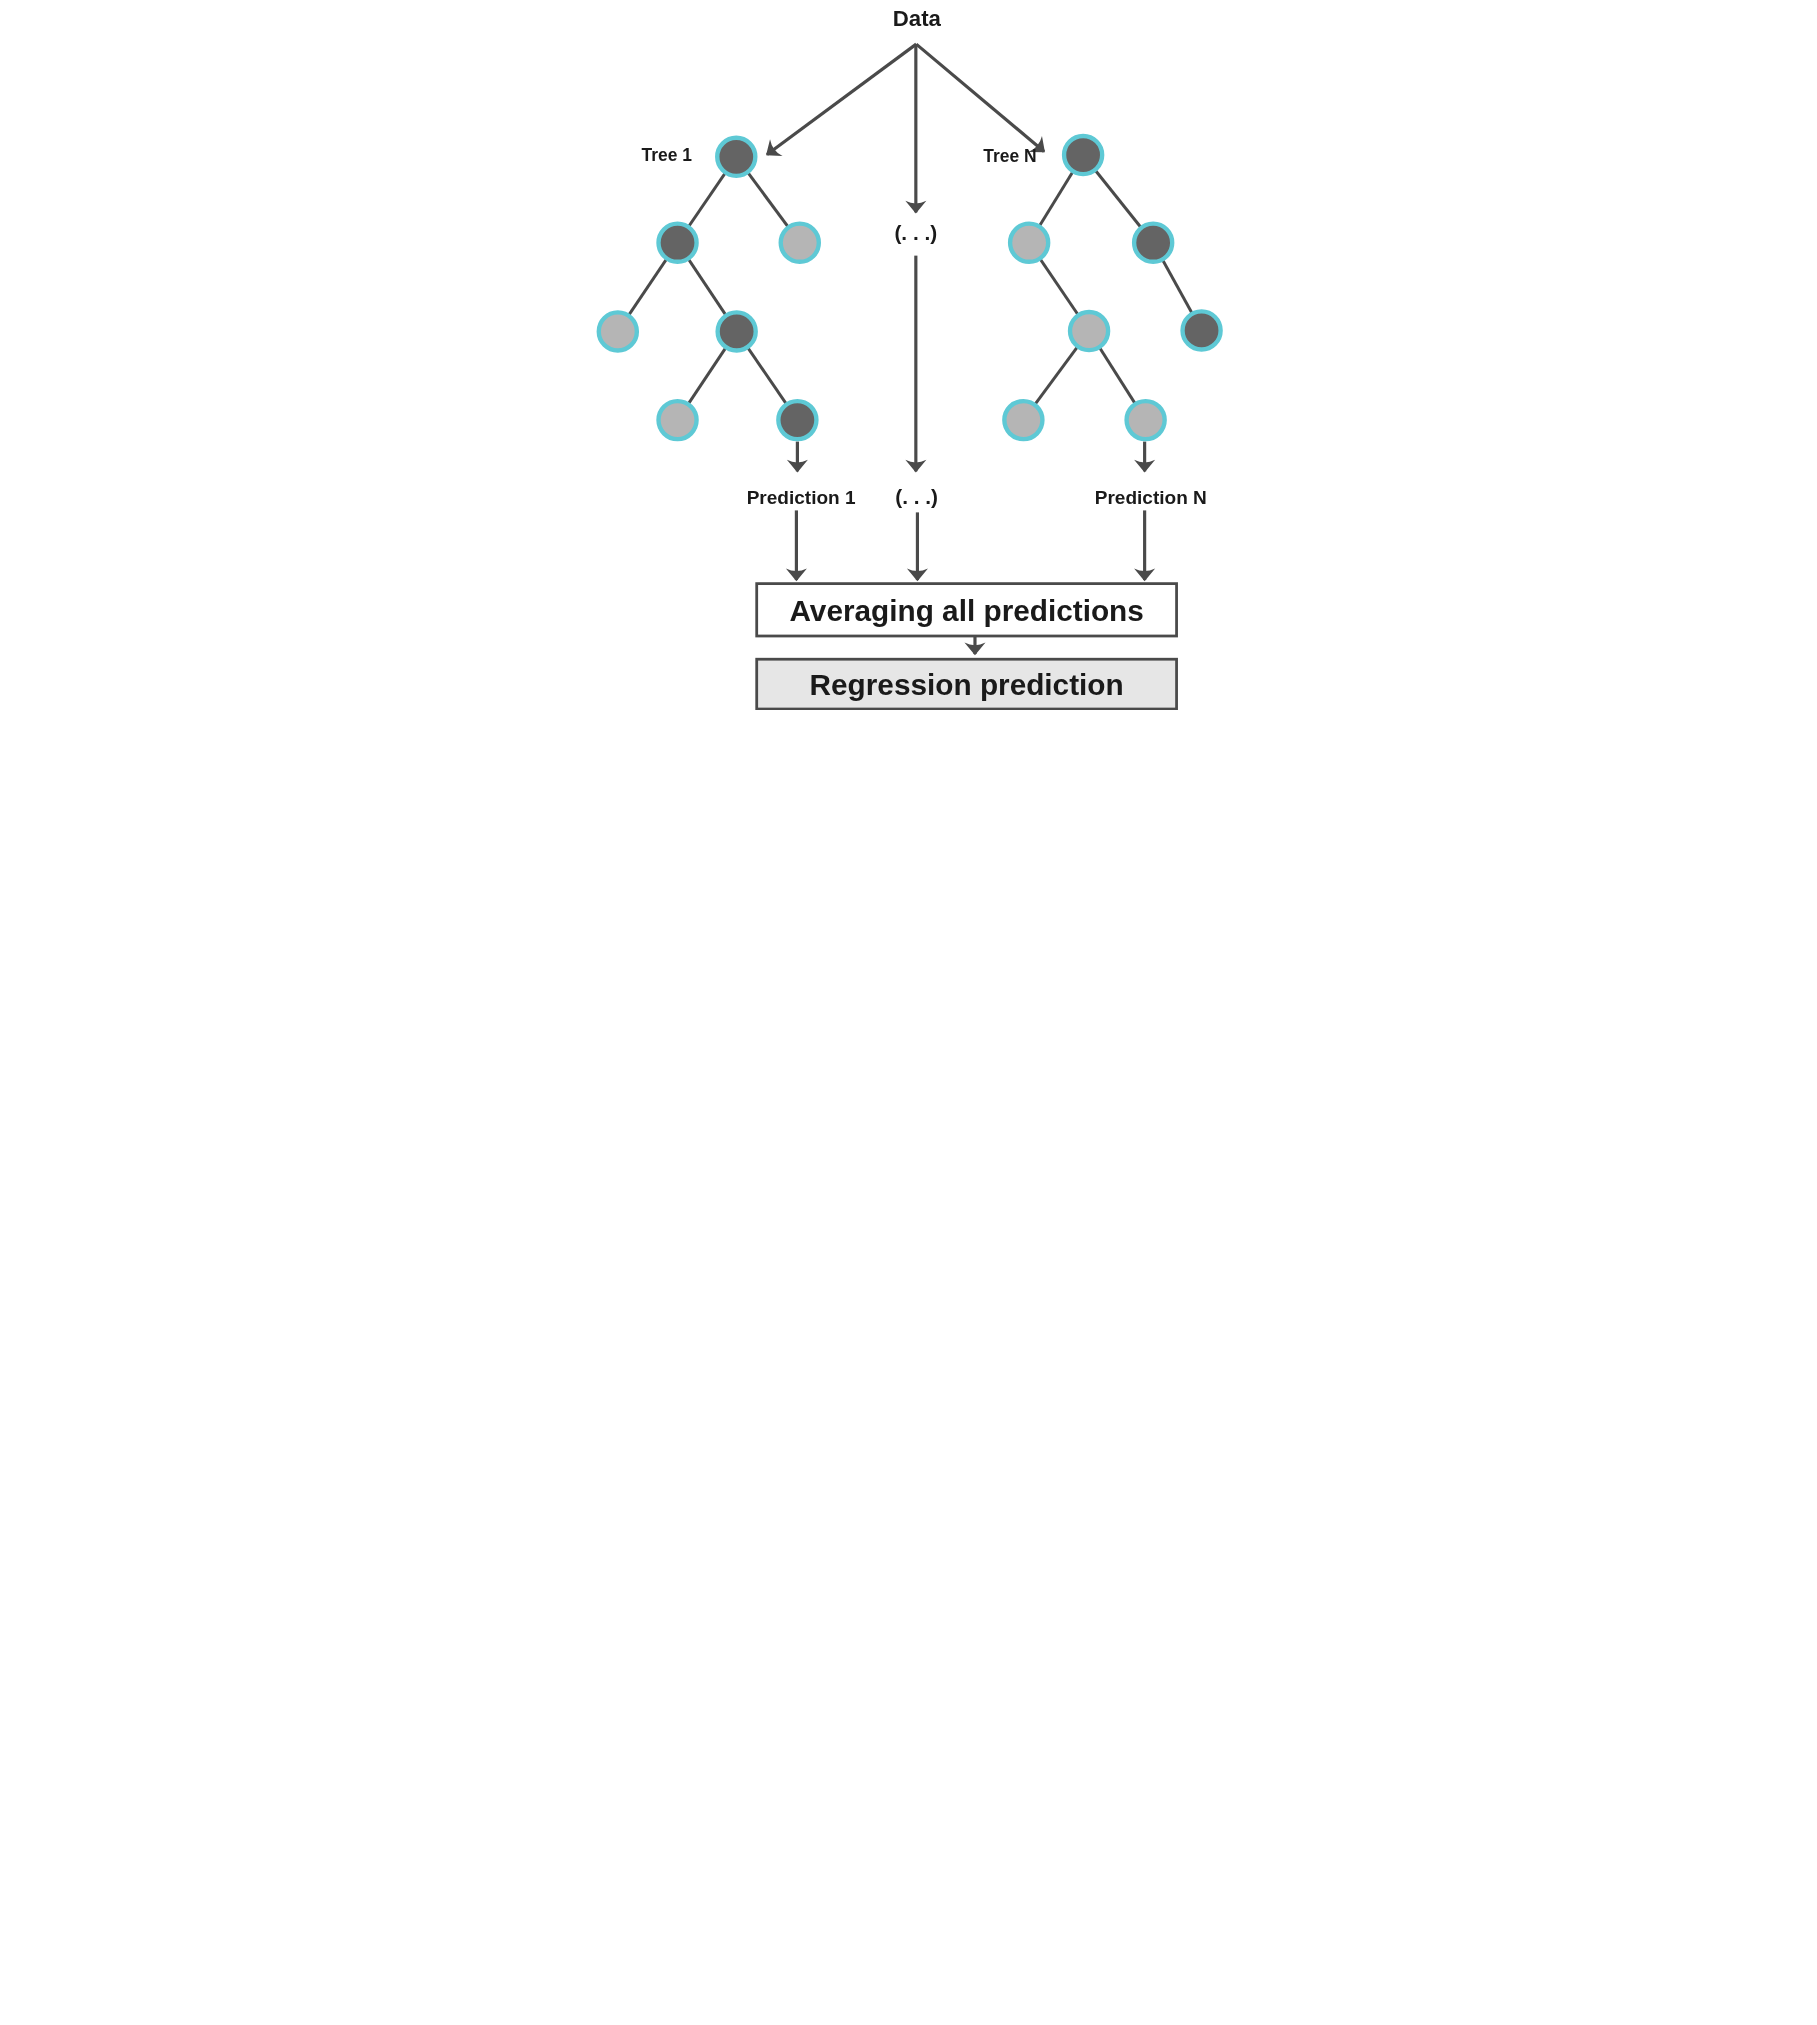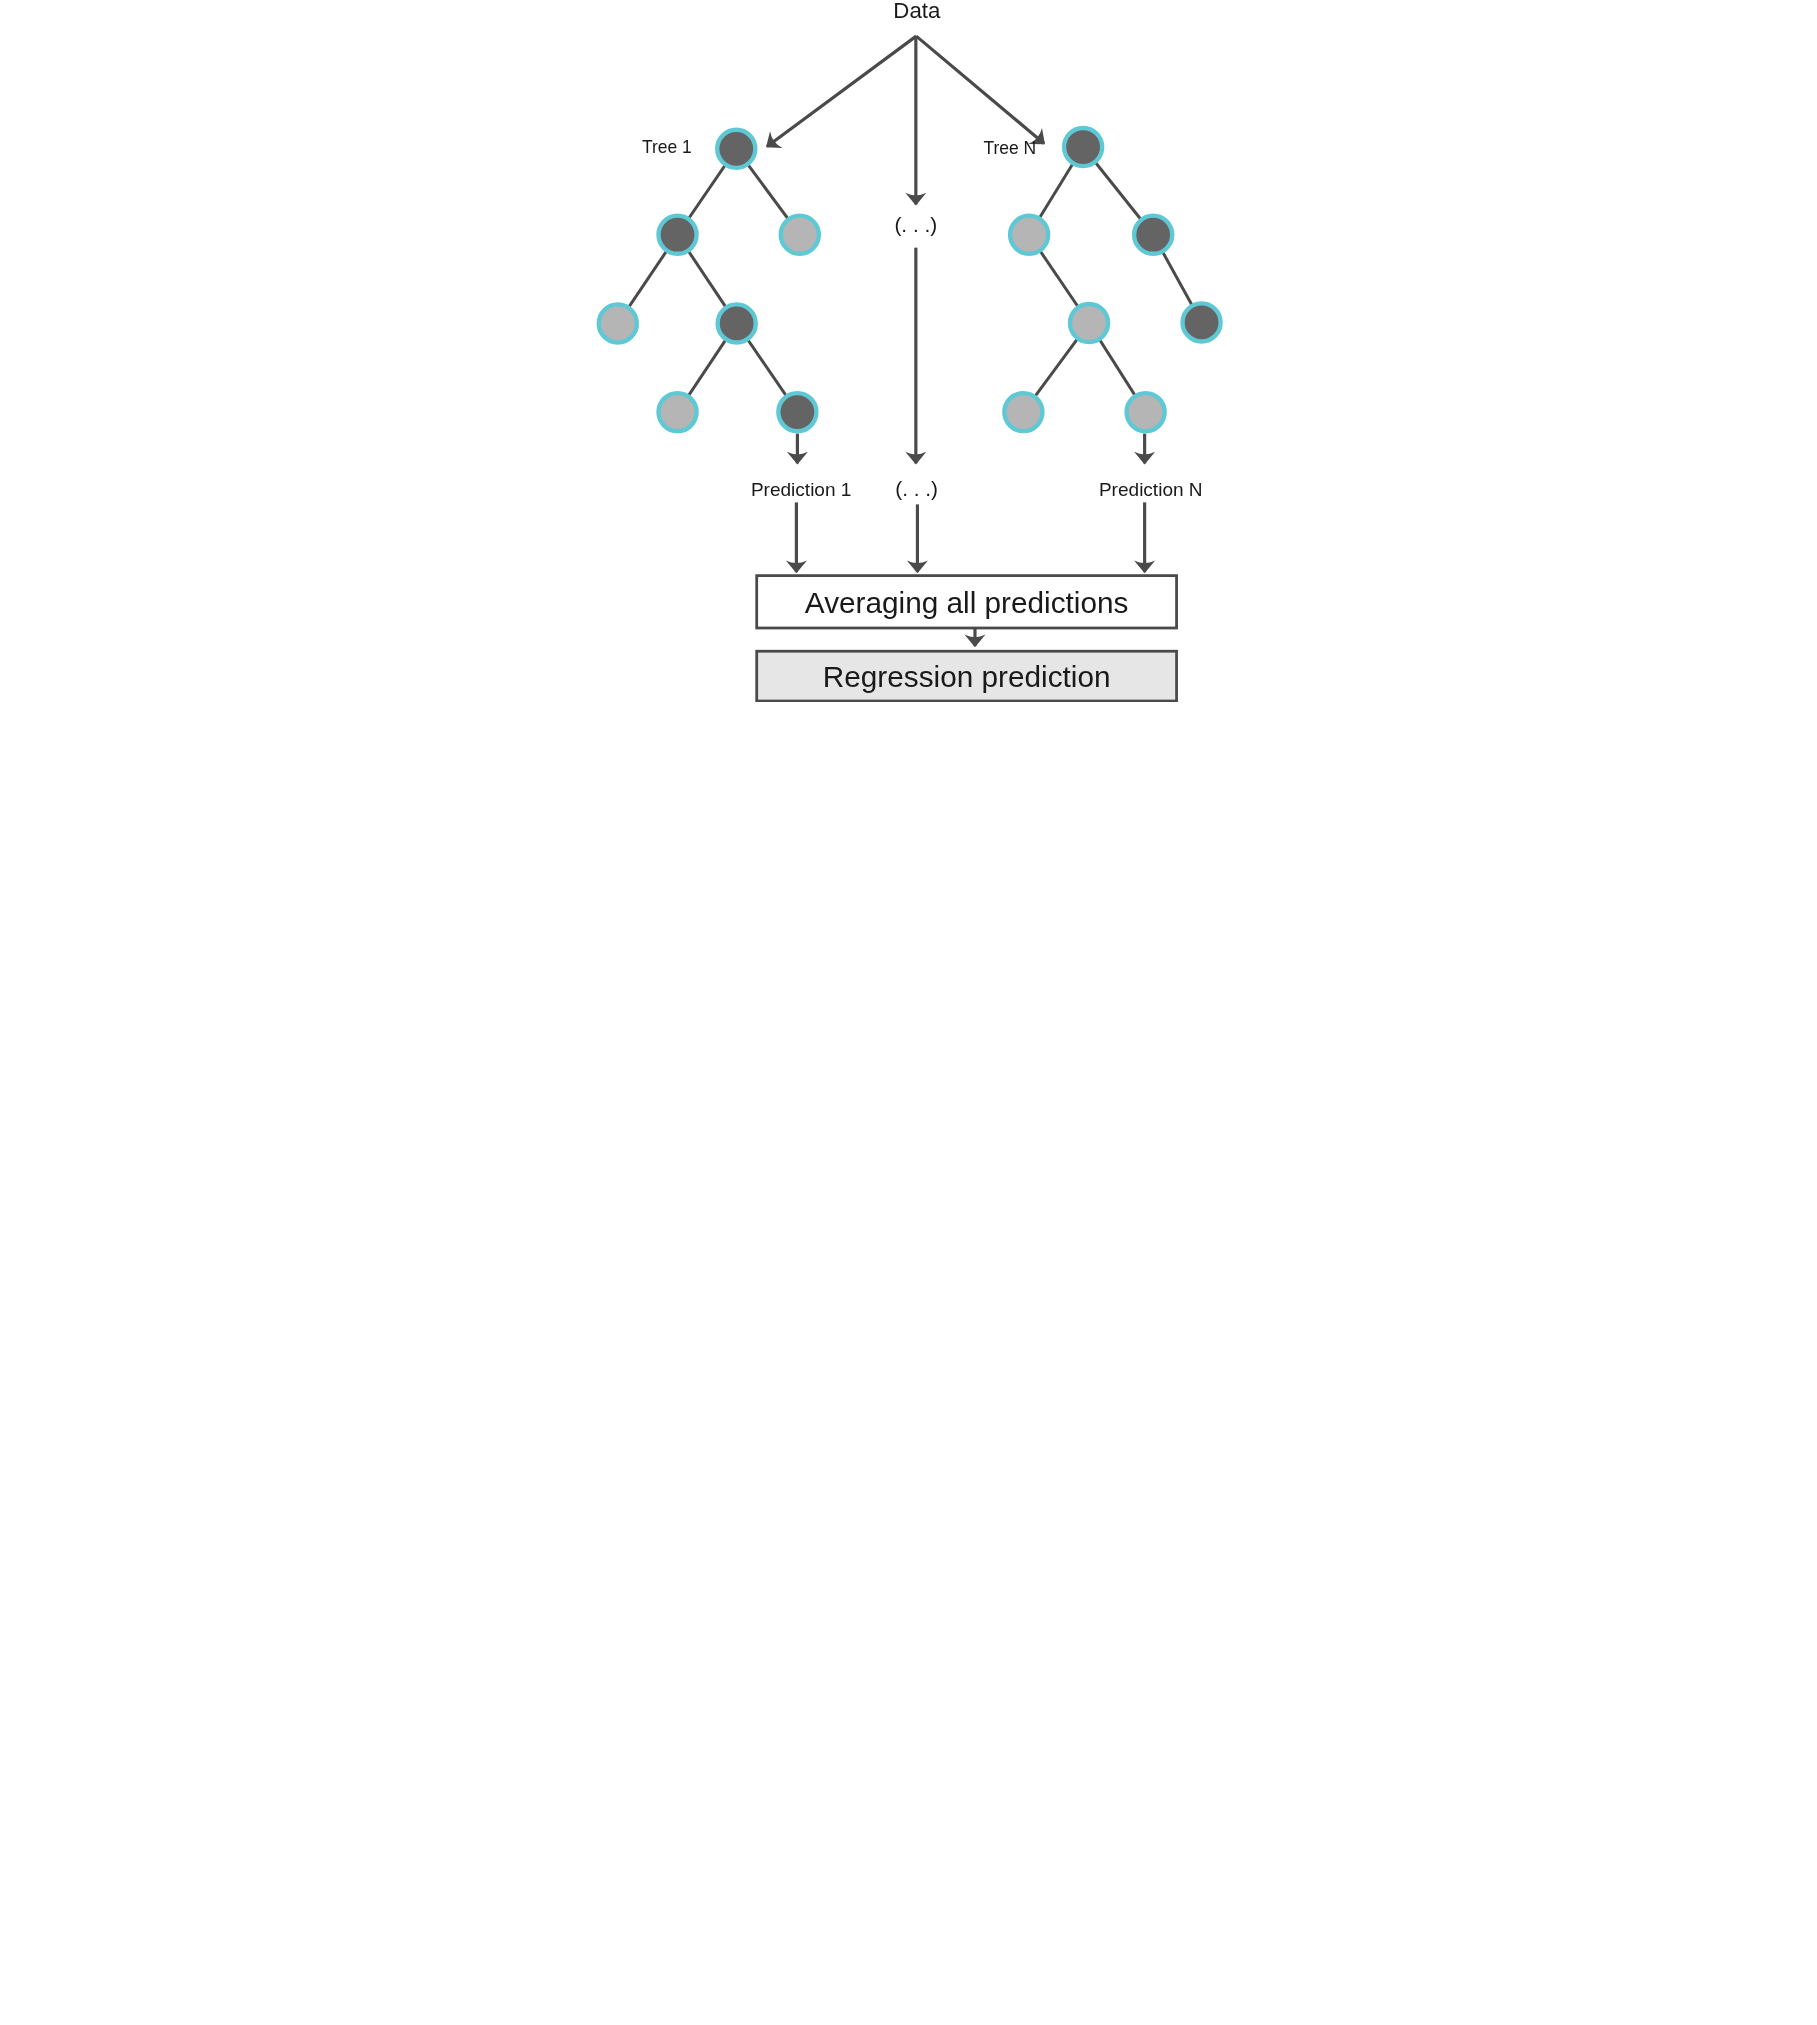--- a/index.html
+++ b/index.html
@@ -10,22 +10,23 @@
     --text:#1a1a1a;
     --box-border:#4a4a4a;
     --averaging-fill:#ffffff;
     --regression-fill:#e6e6e6;
     --bg:#ffffff;
   }
   html,body{margin:0;padding:0;background:var(--bg);}
   .stage{
     width:100%;
     max-width:630px;
-    margin:0 auto;
+    margin:8px auto;
     background:var(--bg);
+    font-weight:bold;
   }
   svg{display:block;width:100%;height:auto;}
   text{
     font-family:"Liberation Sans","DejaVu Sans",sans-serif;
     fill:var(--text);
     text-anchor:middle;
     dominant-baseline:central;
   }
   .t-data{font-size:112px;}
   .t-tree{font-size:88px;}

